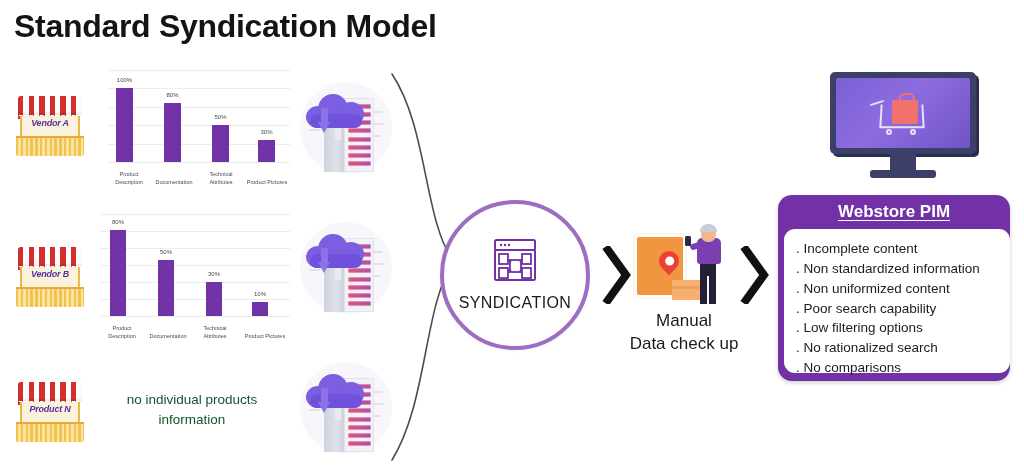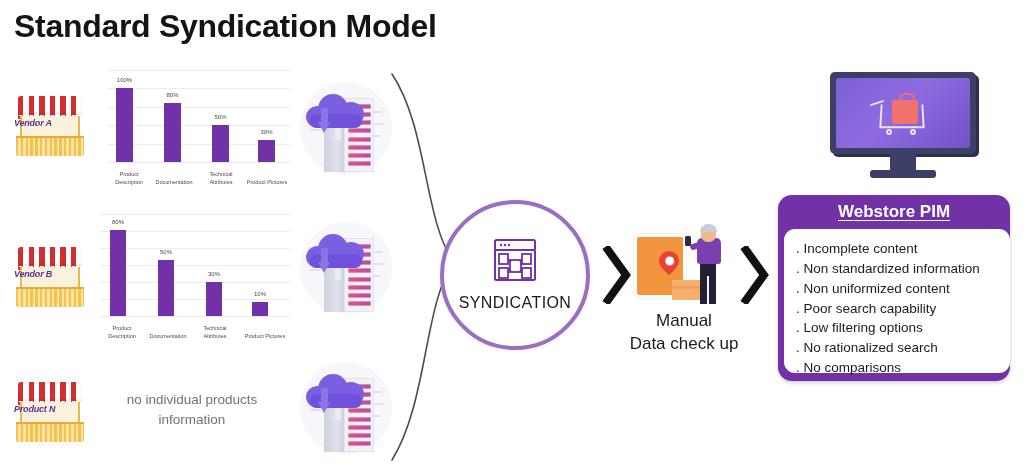--- a/index.html
+++ b/index.html
@@ -33,21 +33,21 @@
       #d32f2f 0px, #d32f2f 5.3px, #fdfdfd 5.3px, #fdfdfd 10.6px);
     -webkit-mask-image: radial-gradient(circle 3.2px at 2.65px 0, transparent 98%, #000 100%);
     mask-image: radial-gradient(circle 3.2px at 2.65px 0, transparent 98%, #000 100%);
     -webkit-mask-size: 5.3px 6px; mask-size: 5.3px 6px;
   }
   .v-wall {
     position:absolute; left:6px; top:20px; width:60px; height:20px;
     background:#fbf2dc; border-left:2px solid #e8b84b; border-right:2px solid #e8b84b;
   }
   .v-label {
-    position:absolute; left:0; top:22px; width:72px; text-align:left;
+    position:absolute; left:0; top:22px; width:72px; text-align:center;
     font-size:9px; font-weight:bold; font-style:italic; color:#5b2d9b;
     letter-spacing:-0.2px;
   }
   .v-base {
     position:absolute; left:2px; top:40px; width:68px; height:20px;
     background: repeating-linear-gradient(90deg,
       #f2c14e 0px, #f2c14e 2.4px, #fbe3a0 2.4px, #fbe3a0 4.8px);
     border-radius: 0 0 2px 2px;
     border-top: 2px solid #e8a93b;
   }
@@ -59,21 +59,21 @@
   .bar { position:absolute; bottom:0; background:#7231a6; }
   .bar .blabel {
     position:absolute; left:50%; transform:translateX(-50%);
     top:-11px; font-size:6px; color:#4a4a4a; white-space:nowrap;
   }
   .catlabel {
     position:absolute; text-align:center; font-size:5.5px; color:#4a4a4a;
     line-height:1.35; bottom:2px;
   }
   .novendor-text {
-    position:absolute; text-align:center; font-size:13.5px; color:#737373;
+    position:absolute; text-align:center; font-size:13.5px; color:#14532d;
     line-height:1.45;
   }
 
   
   .cloudicon { position:absolute; width:100px; height:100px; }
   .ci-bg {
     position:absolute; left:4px; top:4px; width:92px; height:92px;
     border-radius:50%; background:#f7f7fb;
   }
   .ci-rays { position:absolute; left:0; top:0; width:100%; height:100%; }

